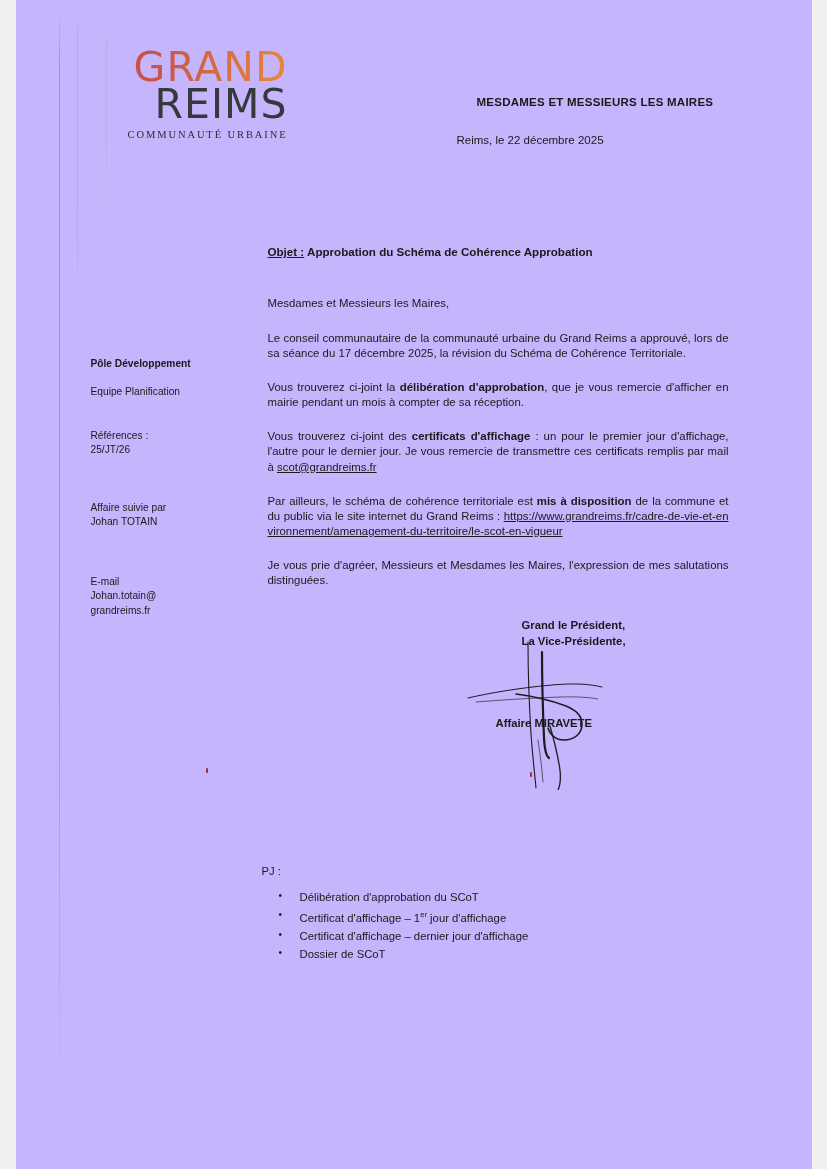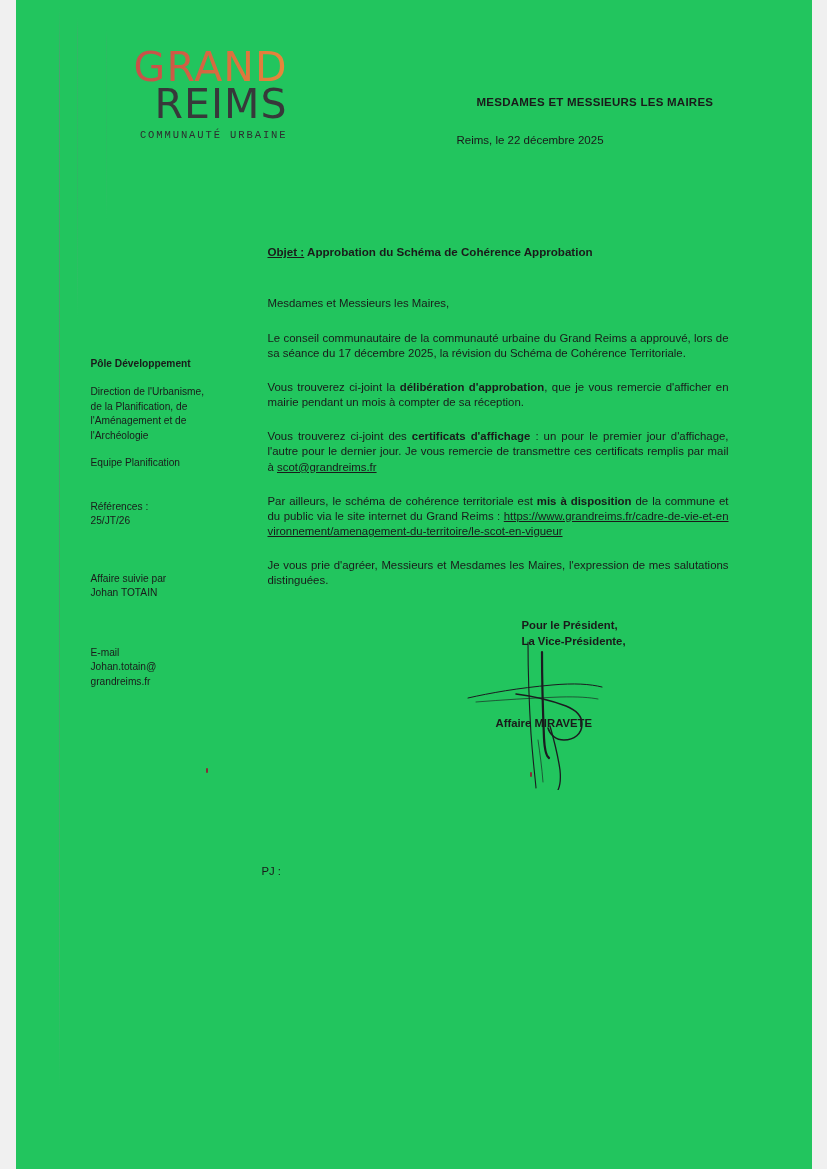--- a/index.html
+++ b/index.html
@@ -5,21 +5,21 @@
   html, body {
     margin: 0;
     padding: 0;
     background: #f0f0f0;
   }
   .page {
     position: relative;
     width: 796px;
     height: 1169px;
     margin: 0 auto;
-    background: #22c55e;
+    background: #c4b5fd;
     overflow: hidden;
     font-family: "Liberation Sans", sans-serif;
     color: #1a1a1a;
     -webkit-font-smoothing: antialiased;
   }
 
   
   .scan-line {
     position: absolute;
     background: linear-gradient(to bottom,
@@ -72,21 +72,21 @@
     line-height: 1.0;
     color: #37383a;
     margin-top: -3px;
     font-family: "DejaVu Sans", sans-serif;
   }
   .logo-sub {
     font-size: 10.5px;
     letter-spacing: 1.9px;
     color: #2c2d2f;
     margin-top: 4px;
-    font-family: Liberation Mono, monospace;
+    font-family: Liberation Serif, serif;
     text-align: right;
   }
 
   
   .addressee {
     position: absolute;
     left: 461px;
     top: 96px;
     font-size: 11.5px;
     font-weight: bold;
@@ -209,26 +209,20 @@
     <div class="logo-grand">GRAND</div>
     <div class="logo-reims">REIMS</div>
     <div class="logo-sub">COMMUNAUTÉ URBAINE</div>
   </div>
 
   <div class="addressee">MESDAMES ET MESSIEURS LES MAIRES</div>
   <div class="dateline">Reims, le 22 décembre 2025</div>
 
   <div class="sidebar">
     <div class="sb-block strong">Pôle Développement</div>
-    <div class="sb-block">
-      <div>Direction de l'Urbanisme,</div>
-      <div>de la Planification, de</div>
-      <div>l'Aménagement et de</div>
-      <div>l'Archéologie</div>
-    </div>
     <div class="sb-block">Equipe Planification</div>
     <div class="sb-gap-lg"></div>
     <div class="sb-block">
       <div>Références :</div>
       <div>25/JT/26</div>
     </div>
     <div class="sb-gap-xl"></div>
     <div class="sb-block">
       <div>Affaire suivie par</div>
       <div>Johan TOTAIN</div>
@@ -261,35 +255,41 @@
     </p>
 
     <p class="para">
       <span>Par ailleurs, le schéma de cohérence territoriale est </span><span class="b">mis à disposition</span><span> de la commune et du public via le site internet du Grand Reims : </span><a class="link" href="#">https://www.grandreims.fr/cadre-de-vie-et-environnement/amenagement-du-territoire/le-scot-en-vigueur</a>
     </p>
 
     <p class="para salut">Je vous prie d'agréer, Messieurs et Mesdames les Maires, l'expression de mes salutations distinguées.</p>
   </div>
 
   <div class="sig-block">
-    <div>Pour le Président,</div>
+    <div>Grand le Président,</div>
     <div>La Vice-Présidente,</div>
   </div>
 
   <svg class="sig-ink" viewBox="0 0 220 160">
     <g fill="none" stroke="#1b1b20" stroke-linecap="round" stroke-linejoin="round">
       <path d="M72,12 C72,40 73,72 75,104 C77,132 79,146 80,158" stroke-width="1.1"></path>
       <path d="M86,22 C86,52 87,84 88,108 C88.6,120 90,126 93,128" stroke-width="2.2"></path>
       <path d="M12,68 C34,63 62,58 96,55 C118,53 134,54 146,57" stroke-width="1.0"></path>
       <path d="M20,72 C46,70 74,68 104,67 C122,66.5 134,67.5 142,69" stroke-width="0.8" opacity="0.8"></path>
       <path d="M60,64 C76,66 94,70 110,76 C120,80 126,86 126,94 C126,104 118,110 108,110 C100,110 94,105 92,98" stroke-width="1.5"></path>
       <path d="M94,96 C98,110 102,126 104,140 C105,150 104,156 102,160" stroke-width="1.3"></path>
       <path d="M82,110 C84,124 86,138 87,152" stroke-width="0.9" opacity="0.7"></path>
     </g>
   </svg>
 
   <div class="sig-name">Affaire MIRAVETE</div>
 
   <div class="pj">
     <div class="pj-title">PJ :</div>
+    <ul>
+      <li>Délibération d'approbation du SCoT</li>
+      <li><span>Certificat d'affichage – 1</span><sup>er</sup><span> jour d'affichage</span></li>
+      <li>Certificat d'affichage – dernier jour d'affichage</li>
+      <li>Dossier de SCoT</li>
+    </ul>
   </div>
 
 </div>
 
 </body></html>

